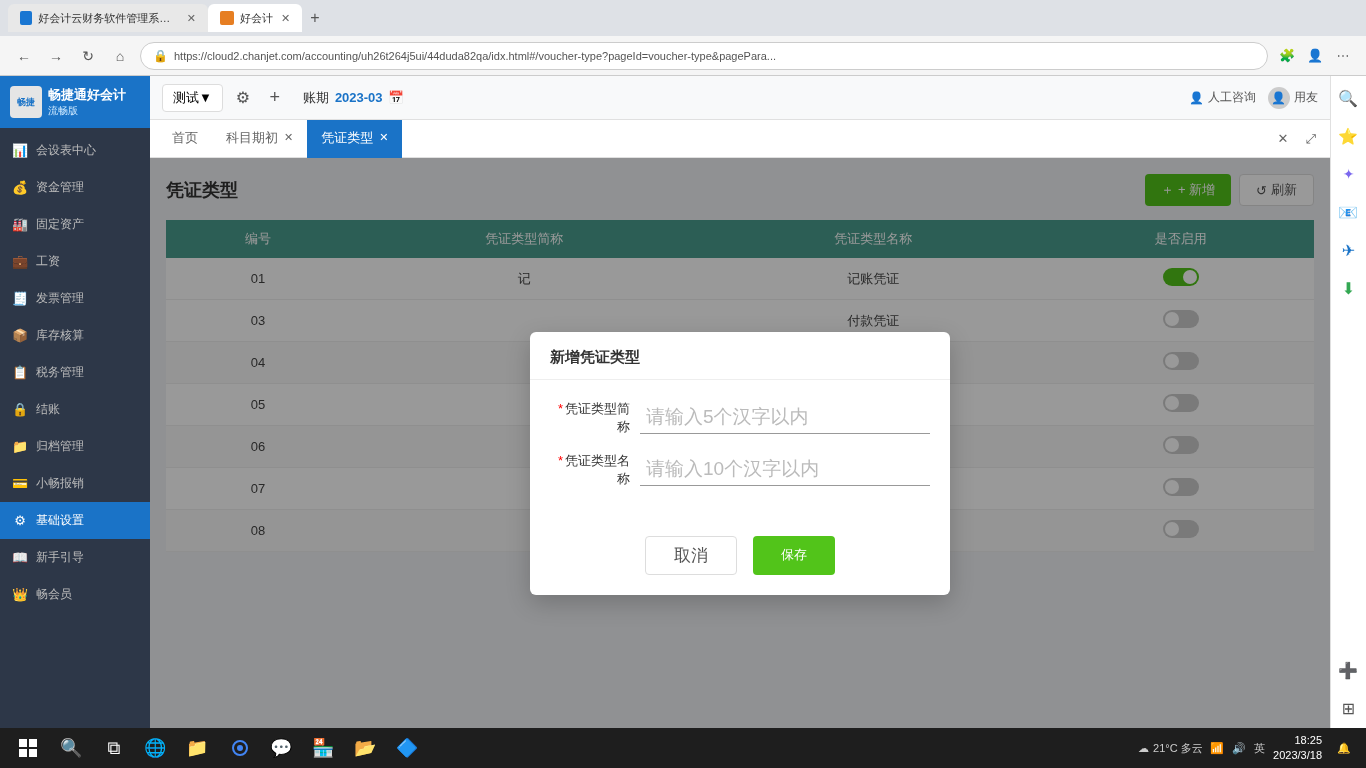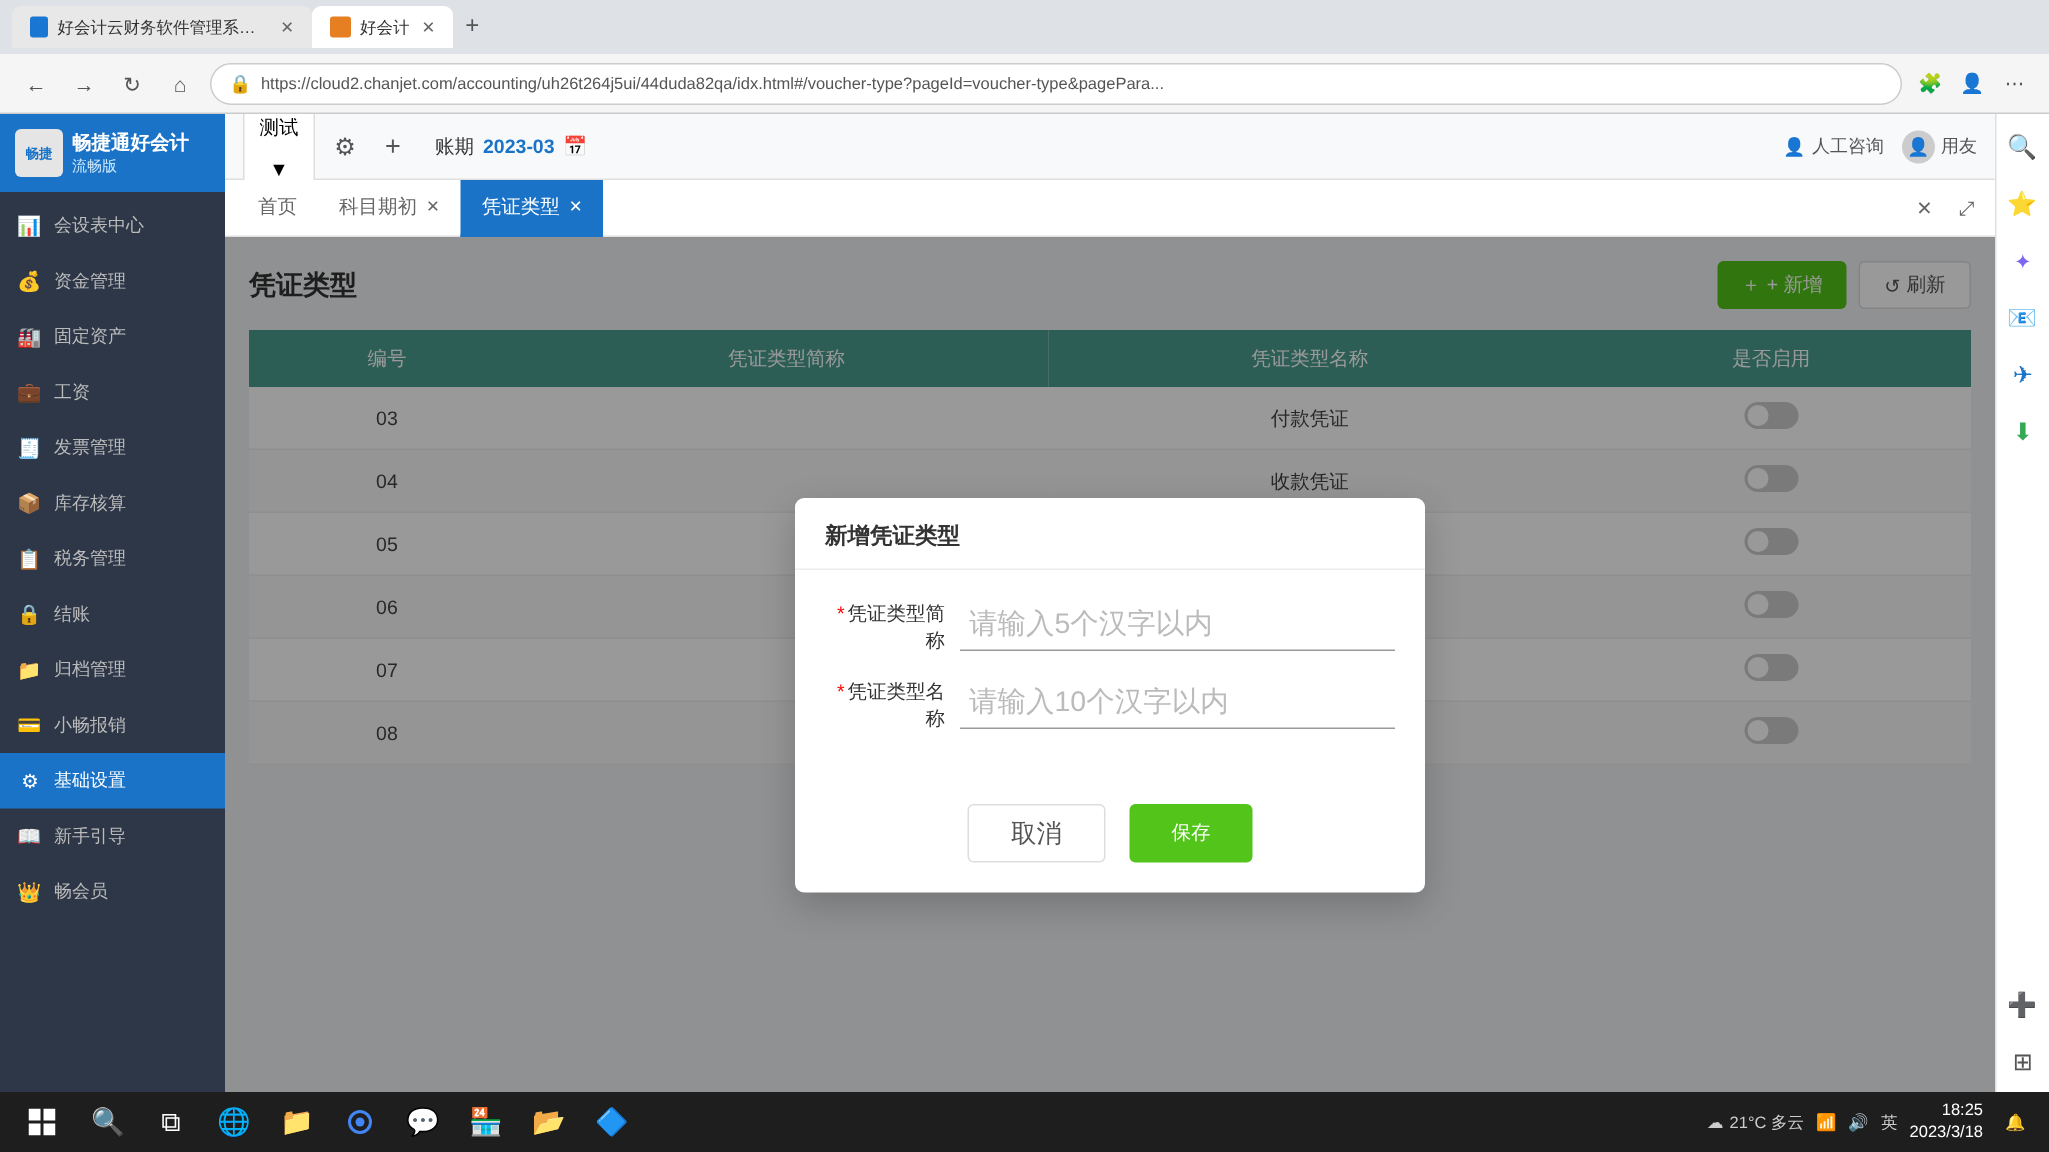--- a/index.html
+++ b/index.html
@@ -30,21 +30,21 @@
     .sidebar-items { flex: 1; overflow-y: auto; padding: 4px 0; }
     .sidebar-item { display: flex; align-items: center; padding: 10px 12px; cursor: pointer; color: #bbb; font-size: 12px; gap: 8px; }
     .sidebar-item.active-bg { background: #1a73c7; color: #fff; }
     .sidebar-icon { width: 16px; height: 16px; display: flex; align-items: center; justify-content: center; font-size: 13px; }
     .sidebar-bottom { padding: 8px 12px; border-top: 1px solid #444; }
     .sidebar-bottom-item { display: flex; align-items: center; gap: 6px; color: #bbb; font-size: 11px; cursor: pointer; padding: 4px 0; }
 
     
     .main-area { flex: 1; display: flex; flex-direction: column; background: #f0f2f5; overflow: hidden; }
     .top-bar { background: #f8f9fa; border-bottom: 1px solid #e0e0e0; height: 44px; display: flex; align-items: center; padding: 0 12px; gap: 8px; }
-    .org-selector { display: flex; align-items: center; gap: 11px; background: #fff; border: 1px solid #ddd; border-radius: 4px; padding: 4px 10px; cursor: pointer; font-size: 13px; flex-direction: column; }
+    .org-selector { display: flex; align-items: center; gap: 0; background: #fff; border: 1px solid #ddd; border-radius: 4px; padding: 4px 10px; cursor: pointer; font-size: 13px; }
     .period-info { display: flex; align-items: center; gap: 6px; font-size: 13px; color: #333; margin-left: 8px; }
     .top-bar-right { margin-left: auto; display: flex; align-items: center; gap: 12px; }
     .consultant-btn { display: flex; align-items: center; gap: 4px; font-size: 12px; color: #555; cursor: pointer; }
     .user-btn { display: flex; align-items: center; gap: 4px; font-size: 12px; color: #555; cursor: pointer; }
 
     
     .tab-nav { background: #fff; border-bottom: 1px solid #e0e0e0; display: flex; align-items: center; padding: 0 8px; height: 38px; }
     .page-tab { display: flex; align-items: center; padding: 0 14px; height: 38px; font-size: 13px; color: #666; cursor: pointer; border-bottom: 2px solid transparent; }
     .page-tab.active { color: #fff; background: #1a73c7; border-bottom: 2px solid #1a73c7; }
     .page-tab-close { margin-left: 6px; font-size: 11px; color: inherit; cursor: pointer; }
@@ -274,20 +274,26 @@
       <table class="data-table">
         <thead>
           <tr>
             <th>编号</th>
             <th>凭证类型简称</th>
             <th>凭证类型名称</th>
             <th>是否启用</th>
           </tr>
         </thead>
         <tbody id="table-body">
+        <tr style="background: rgb(255, 255, 255);">
+              <td>01</td>
+              <td>记</td>
+              <td>记账凭证</td>
+              <td><span class="toggle on"></span></td>
+            </tr>
             <tr style="background: rgb(255, 255, 255);">
               <td>03</td>
               <td></td>
               <td>付款凭证</td>
               <td><span class="toggle"></span></td>
             </tr>
             <tr style="background: rgb(249, 249, 249);">
               <td>04</td>
               <td></td>
               <td>收款凭证</td>

